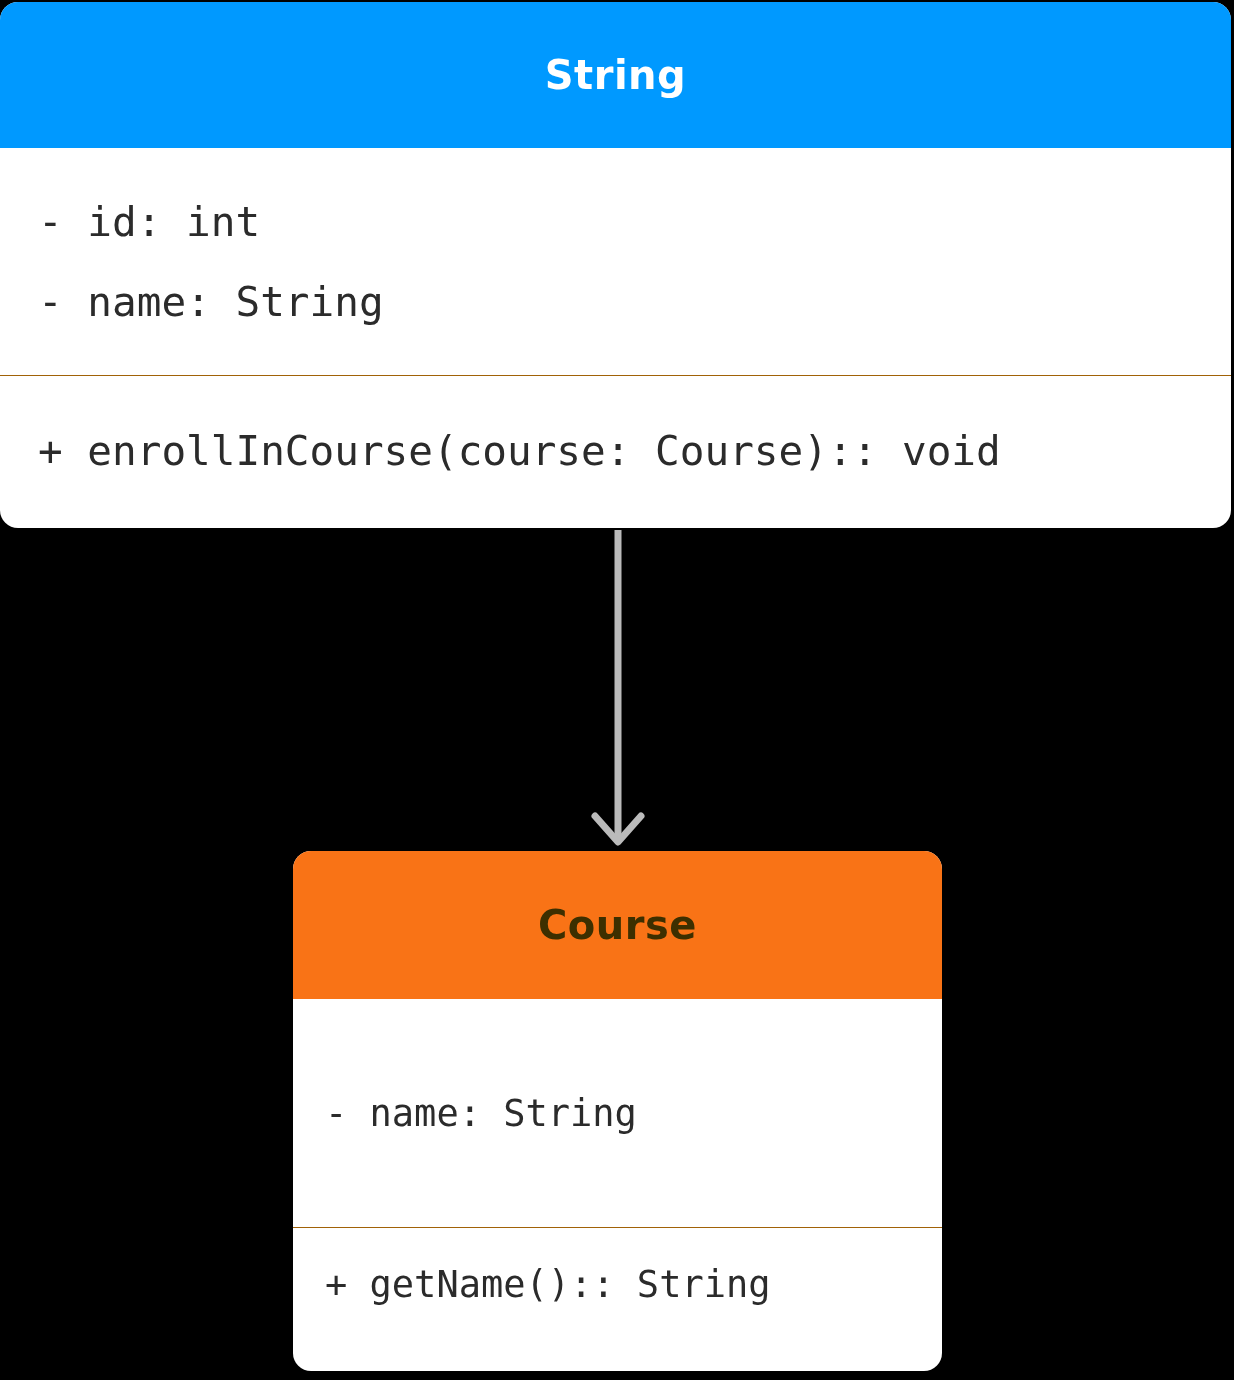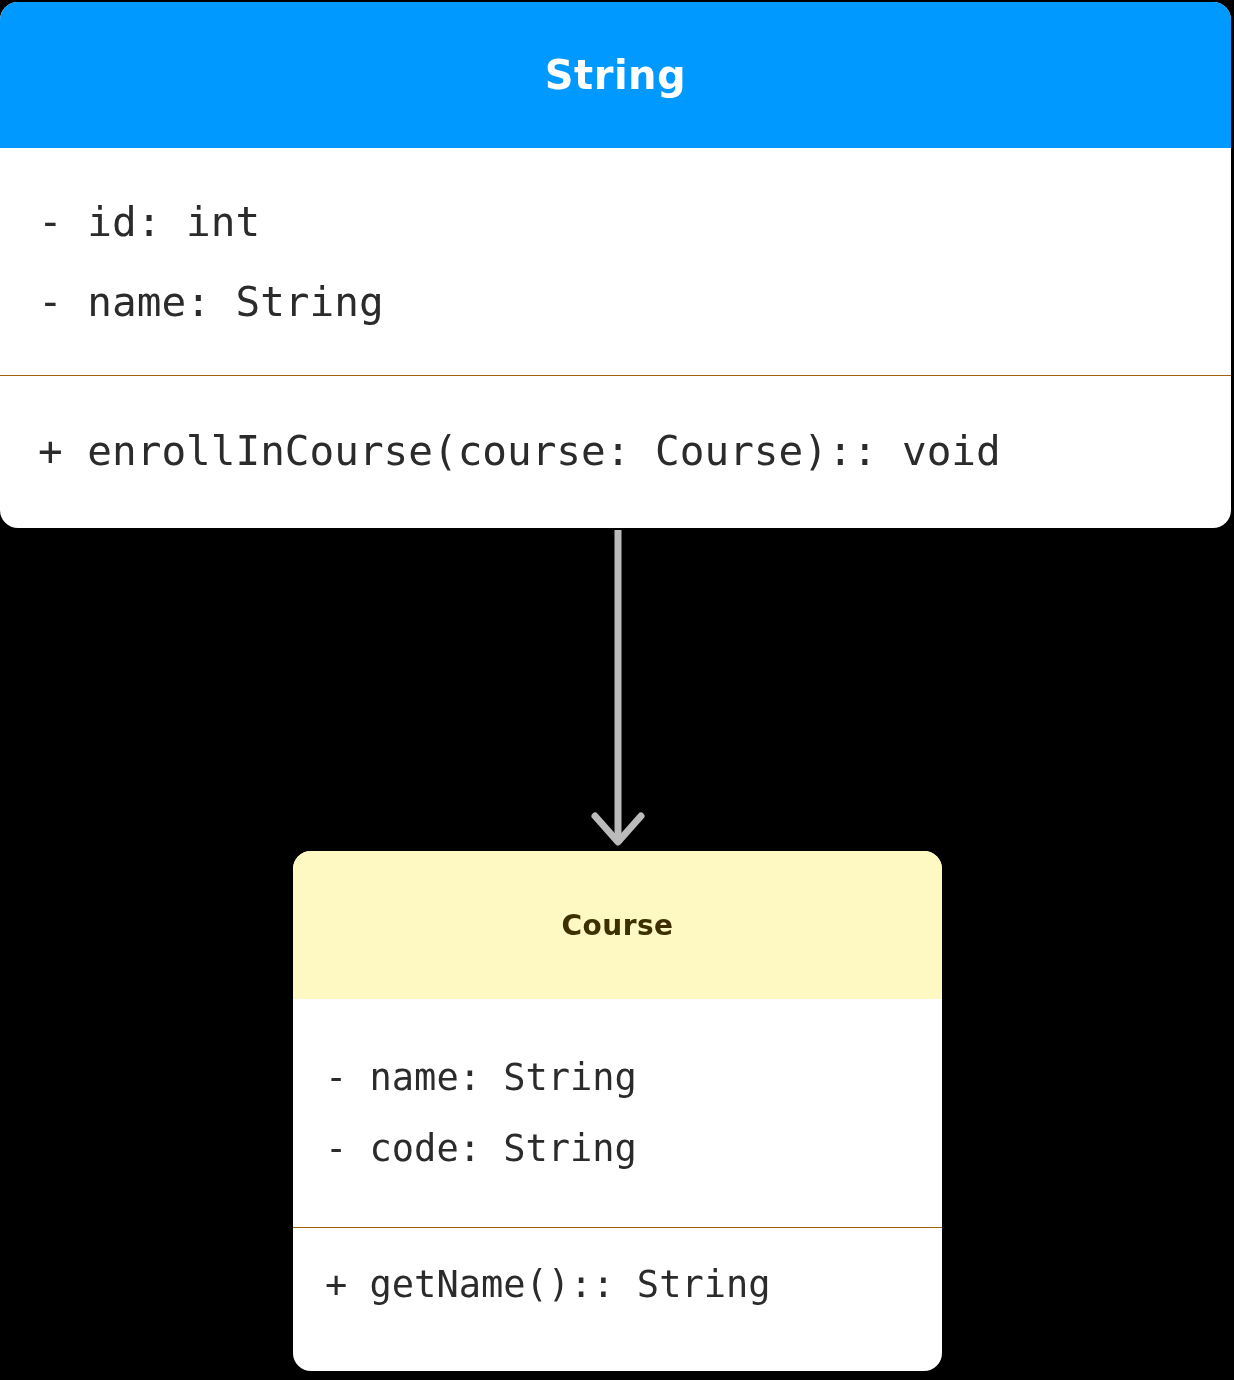--- a/index.html
+++ b/index.html
@@ -80,23 +80,23 @@
 
   
   #course-class {
     left: 293px;
     top: 851px;
     width: 649px;
     height: 520px;
   }
   #course-class .uml-header {
     height: 148px;
-    background: #fef9c3;
+    background: #f97316;
     color: #3d2f00;
-    font-size: 28px;
+    font-size: 40px;
   }
   #course-class .uml-compartment.attributes {
     height: 228px;
     padding: 0 0 0 32px;
   }
   #course-class .uml-compartment.methods {
     height: 114px;
     padding: 0 0 0 32px;
   }
   #course-class .uml-member {
@@ -139,19 +139,18 @@
 </svg>
 
 <div class="uml-class" id="course-class">
 
   <div class="uml-header">
     <span>Course</span>
   </div>
 
   <div class="uml-compartment attributes">
     <div class="uml-member">- name: String</div>
-    <div class="uml-member">- code: String</div>
   </div>
 
   <div class="uml-compartment methods">
     <div class="uml-member">+ getName():: String</div>
   </div>
 </div>
 
 </body></html>

